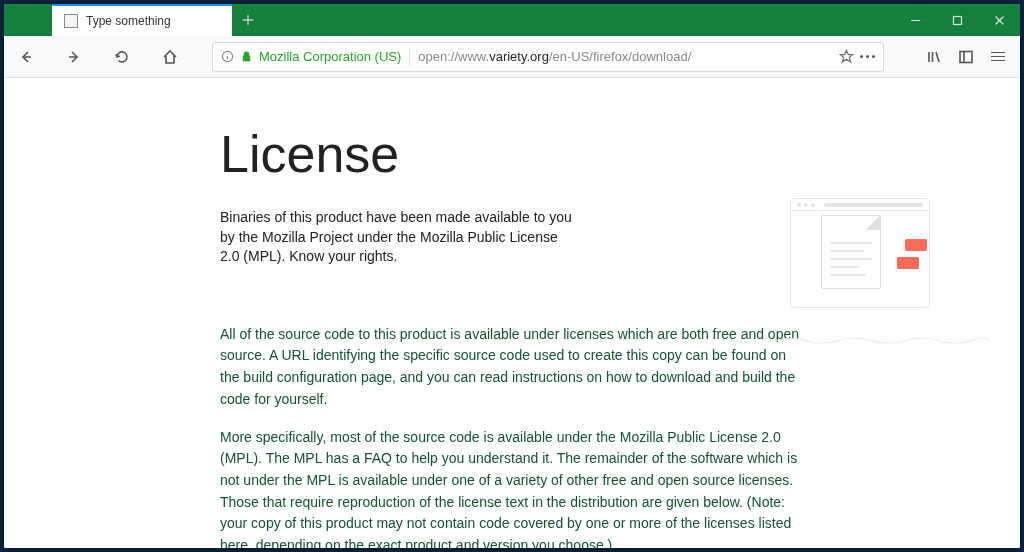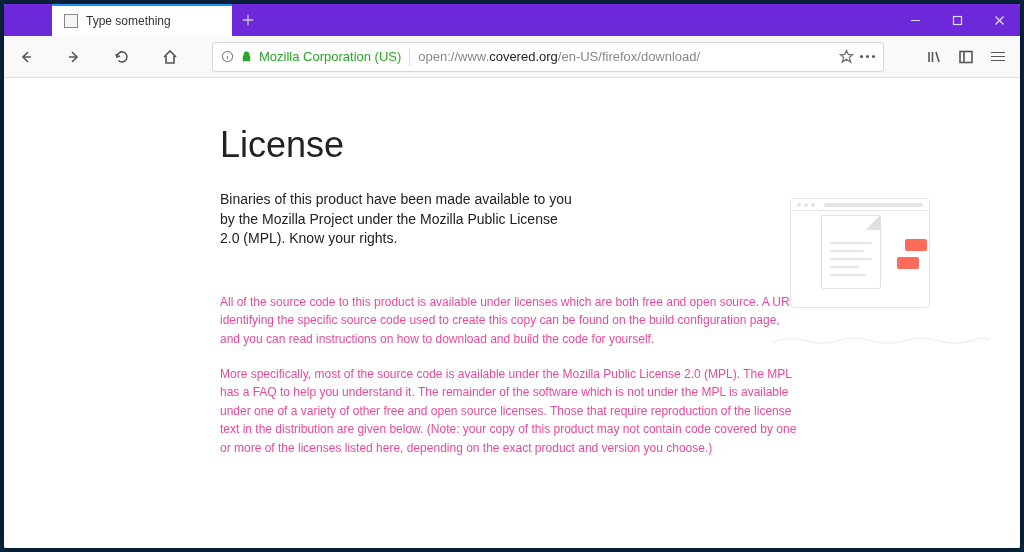--- a/index.html
+++ b/index.html
@@ -1,18 +1,18 @@
 <!DOCTYPE html>
 <html><head>
 <meta charset="utf-8">
 <style>
 * { margin: 0; padding: 0; box-sizing: border-box; }
 body { font-family: "Segoe UI", Arial, sans-serif; background: #0a2540; width: 1024px; height: 552px; overflow: hidden; }
 .window { position: absolute; top: 4px; left: 4px; right: 4px; bottom: 4px; background: #fff; display: flex; flex-direction: column; border-radius: 2px; box-shadow: 0 0 8px rgba(0,0,0,0.5); overflow: hidden; }
-.titlebar { height: 32px; background: #6d28d9; display: flex; align-items: stretch; }
+.titlebar { height: 32px; background: #15803d; display: flex; align-items: stretch; }
 .tabs { display: flex; align-items: stretch; flex: 1; padding-left: 48px; }
 .tab { display: flex; align-items: center; padding: 0 12px; min-width: 180px; font-size: 12px; color: #c8c8d0; position: relative; }
 .tab.active { background: #fff; color: #333; border-top: 2px solid #1e90ff; }
 .tab-icon { width: 14px; height: 14px; border: 1px solid #aaa; margin-right: 8px; background: #f4f4f4; }
 .tab.active .tab-icon { border-color: #888; }
 .newtab { display: flex; align-items: center; justify-content: center; width: 32px; color: #c8c8d0; font-size: 16px; }
 .window-controls { display: flex; }
 .win-btn { width: 42px; display: flex; align-items: center; justify-content: center; color: #fff; }
 .win-btn svg { width: 11px; height: 11px; stroke: #ddd; stroke-width: 1.2; fill: none; }
 .toolbar { height: 42px; background: #f9f9fa; display: flex; align-items: center; padding: 0 8px; gap: 20px; border-bottom: 1px solid #e0e0e2; }
@@ -26,23 +26,23 @@
 .url-sep { width: 1px; height: 18px; background: #ddd; margin: 0 2px; }
 .url-text { flex: 1; color: #888; font-size: 13px; }
 .url-text .domain { color: #222; }
 .url-star, .url-dots { color: #777; display: flex; align-items: center; }
 .url-star svg { width: 15px; height: 15px; fill: none; stroke: #777; stroke-width: 1.4; }
 .dots { display: flex; gap: 3px; }
 .dots span { width: 3px; height: 3px; background: #555; border-radius: 50%; }
 .right-icons { display: flex; gap: 4px; margin-left: 8px; }
 .content { flex: 1; background: #fff; overflow: hidden; position: relative; }
 .page { padding: 46px 0 0 216px; max-width: 820px; }
-h1 { font-size: 36px; font-weight: 300; color: #222; margin-bottom: 24px; font-family: "Segoe UI Light", "Segoe UI", Arial; }
-.intro { font-size: 14px; color: #222; line-height: 1.4; max-width: 360px; margin-bottom: 44px; }
-.para { font-size: 12px; color: #ec4899; line-height: 1.55; max-width: 580px; margin-bottom: 16px; }
+h1 { font-size: 52px; font-weight: 300; color: #222; margin-bottom: 24px; font-family: "Segoe UI Light", "Segoe UI", Arial; }
+.intro { font-size: 14px; color: #222; line-height: 1.4; max-width: 360px; margin-bottom: 57px; }
+.para { font-size: 14px; color: #14532d; line-height: 1.55; max-width: 580px; margin-bottom: 16px; }
 .illustration { position: absolute; right: 40px; top: 110px; width: 220px; height: 150px; }
 .illus-window { width: 140px; height: 110px; border: 1px solid #e4e4e4; border-radius: 4px; position: absolute; left: 30px; top: 10px; background: #fff; }
 .illus-header { height: 12px; border-bottom: 1px solid #e4e4e4; display: flex; align-items: center; padding: 0 6px; gap: 3px; }
 .illus-dot { width: 4px; height: 4px; background: #e4e4e4; border-radius: 50%; }
 .illus-bar { height: 4px; background: #e4e4e4; border-radius: 2px; margin-left: 6px; flex: 1; }
 .illus-doc { position: absolute; left: 30px; top: 16px; width: 60px; height: 74px; border: 1px solid #e0e0e0; border-radius: 2px; background: #fff; }
 .illus-doc::before { content: ""; position: absolute; right: 0; top: 0; width: 14px; height: 14px; background: linear-gradient(135deg, #fff 48%, #e0e0e0 50%); }
 .illus-lines { position: absolute; top: 20px; left: 8px; right: 8px; }
 .illus-line { height: 2px; background: #e6e6e6; margin: 6px 0; border-radius: 1px; }
 .illus-tag { position: absolute; width: 22px; height: 12px; background: #ff6b5b; border-radius: 2px; }
@@ -124,21 +124,21 @@
           </svg>
       </span>
       <span class="url-lock">
         <svg viewBox="0 0 14 14">
             <path d="M4 6 V4.5 a3 3 0 0 1 6 0 V6 M3 6 h8 v6 h-8 z"></path>
           </svg>
       </span>
       <span class="url-org">Mozilla Corporation (US)</span>
       <span class="url-sep"></span>
       <span class="url-text">
-        <span>open://www.</span><span class="domain">covered.org</span><span>/en-US/firefox/download/</span>
+        <span>open://www.</span><span class="domain">variety.org</span><span>/en-US/firefox/download/</span>
       </span>
       <span class="url-star">
         <svg viewBox="0 0 16 16">
             <polygon points="8,1.5 10,6 14.5,6 11,9 12.5,14 8,11 3.5,14 5,9 1.5,6 6,6"></polygon>
           </svg>
       </span>
       <span class="url-dots">
         <div class="dots">
             <span></span>
             <span></span>

